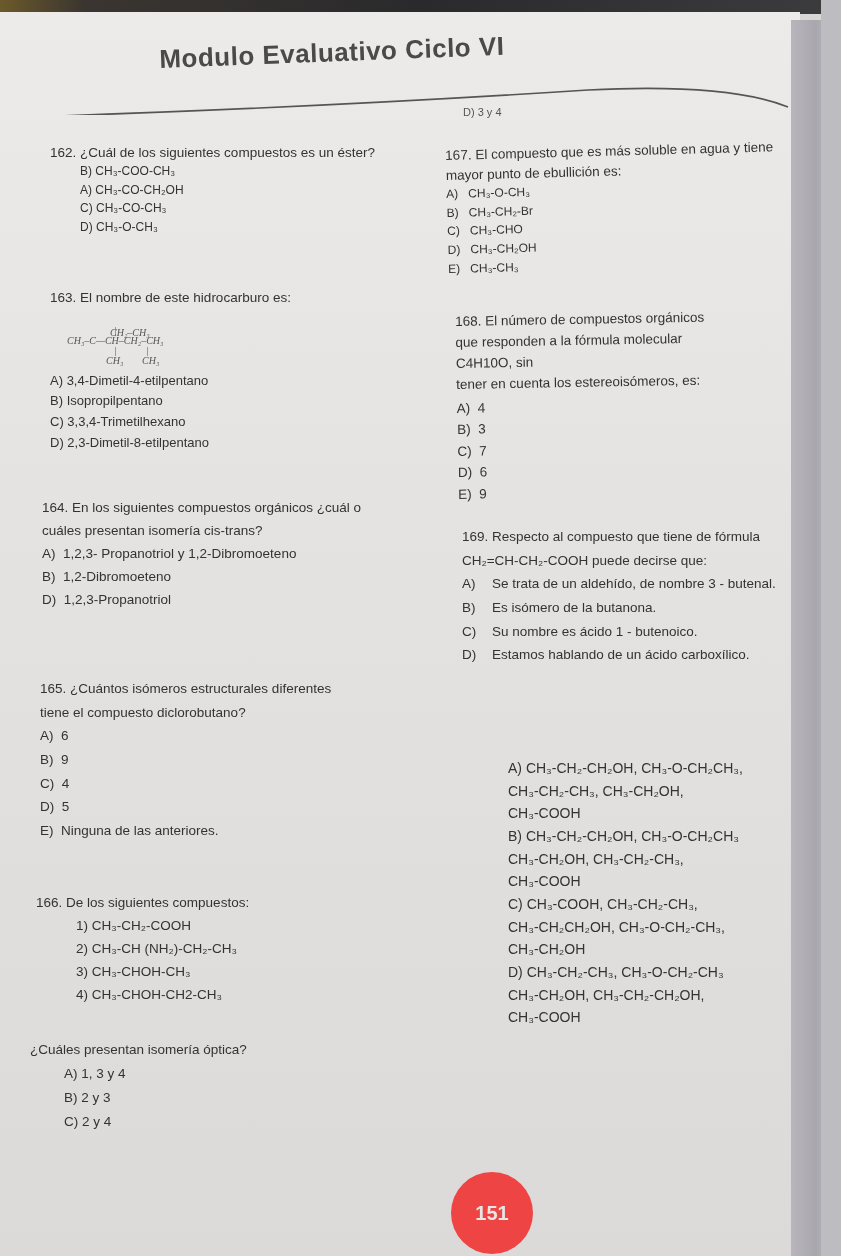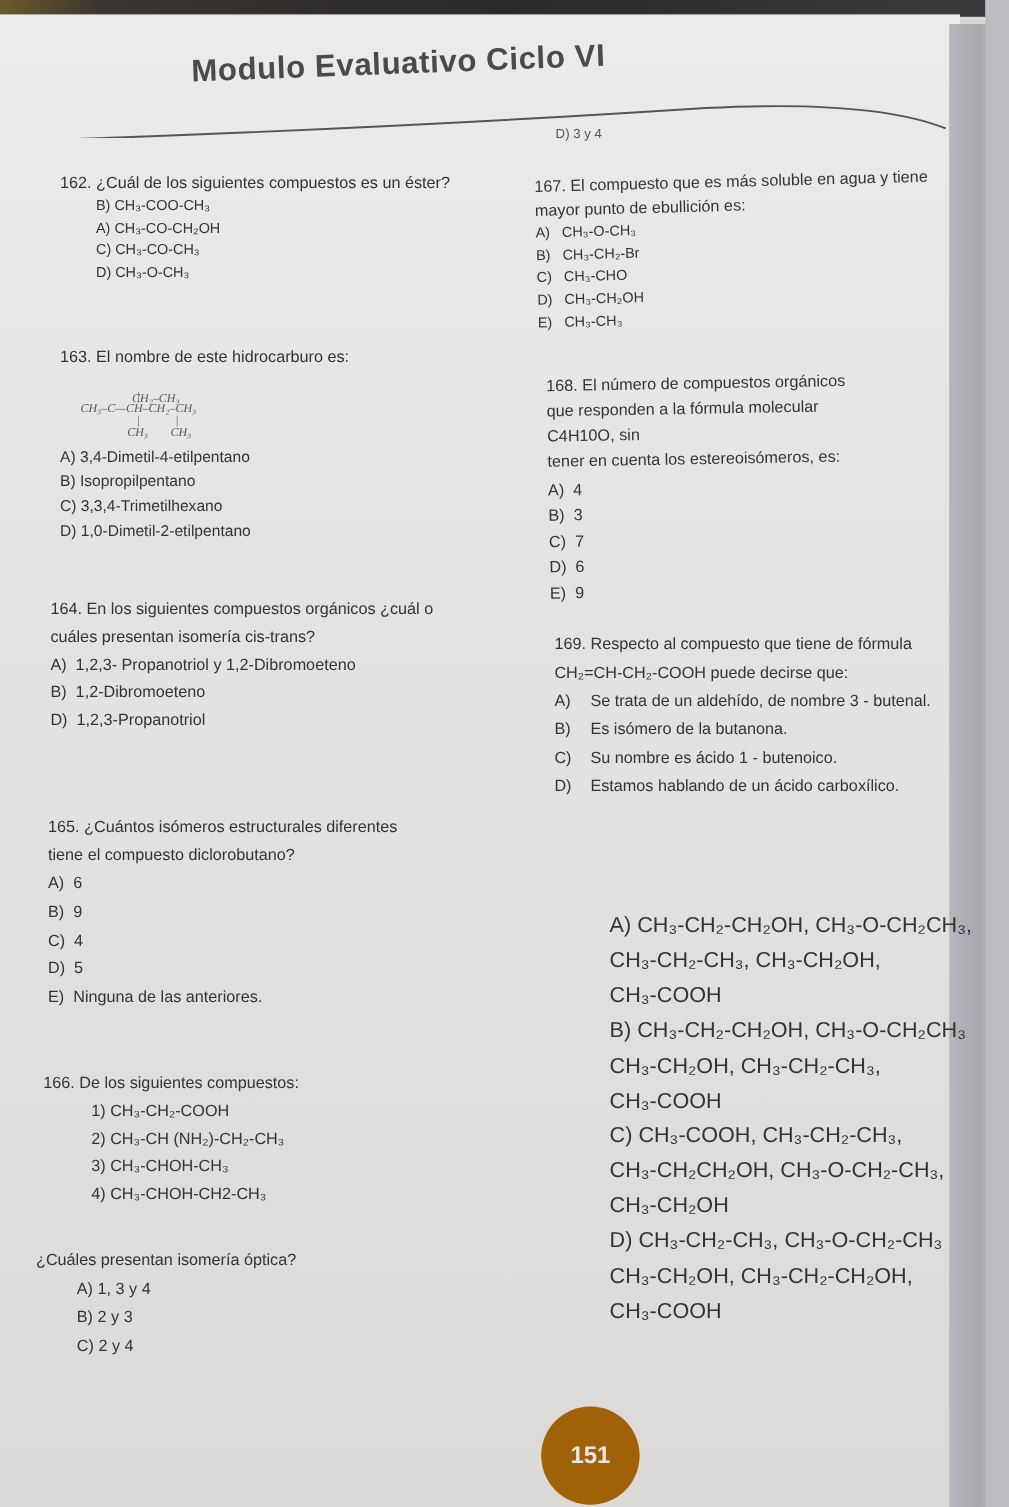--- a/index.html
+++ b/index.html
@@ -39,21 +39,21 @@
   }
   .q { position: absolute; font-size: 13.5px; line-height: 1.6; color: #333; }
   .q p { margin: 0; }
   .struct {
     font-family: "Liberation Serif", "DejaVu Serif", serif; font-style: italic;
     font-size: 10px; color: #555; position: relative; height: 62px; width: 230px;
   }
   .struct span { position: absolute; white-space: nowrap; }
   .pagenum {
     position: absolute; left: 451px; top: 1172px; width: 82px; height: 82px;
-    border-radius: 50%; background: #a16207; color: #e6e6e6;
+    border-radius: 50%; background: #ef4444; color: #e6e6e6;
     display: flex; align-items: center; justify-content: center;
     font-size: 20px; font-weight: bold;
   }
 </style>
 </head>
 <body>
 
 <div class="top-dark"></div>
 <div class="paper"></div>
 <div class="fold"></div>
@@ -83,21 +83,21 @@
     <span style="left:17px; top:24px;">CH₃–C—CH–CH₂–CH₃</span>
     <span style="left:64px; top:34px;">|</span>
     <span style="left:96px; top:34px;">|</span>
     <span style="left:56px; top:44px;">CH₃</span>
     <span style="left:92px; top:44px;">CH₃</span>
   </div>
   <div style="padding-left:0; font-size:13px; line-height:1.6; margin-top:0;">
     <div><span>A)</span> <span>3,4-Dimetil-4-etilpentano</span></div>
     <div><span>B)</span> <span>Isopropilpentano</span></div>
     <div><span>C)</span> <span>3,3,4-Trimetilhexano</span></div>
-    <div><span>D)</span> <span>1,0-Dimetil-2-etilpentano</span></div>
+    <div><span>D)</span> <span>2,3-Dimetil-8-etilpentano</span></div>
   </div>
 </div>
 
 <div class="q" style="left:42px; top:497px; width:340px; line-height:1.7;">
   <p><span>164.</span> <span>En los siguientes compuestos orgánicos ¿cuál o cuáles presentan isomería cis-trans?</span></p>
   <div><span>A)</span>&nbsp; <span>1,2,3- Propanotriol y 1,2-Dibromoeteno</span></div>
   <div><span>B)</span>&nbsp; <span>1,2-Dibromoeteno</span></div>
   <div><span>D)</span>&nbsp; <span>1,2,3-Propanotriol</span></div>
 </div>
 
@@ -165,21 +165,21 @@
       <span style="width:30px; flex:none;">C)</span>
       <span>Su nombre es ácido 1 - butenoico.</span>
     </div>
   <div style="display:flex;">
       <span style="width:30px; flex:none;">D)</span>
       <span>Estamos hablando de un ácido carboxílico.</span>
     </div>
 </div>
 
 <div class="q" style="left:468px; top:757px; width:372px; line-height:1.6;">
-  <div style="padding-left:40px; font-size:18px; line-height:1.62; white-space:nowrap;">
+  <div style="padding-left:40px; font-size:14px; line-height:1.62; white-space:nowrap;">
     <div>
       <div><span>A)</span> <span>CH₃-CH₂-CH₂OH, CH₃-O-CH₂CH₃,</span></div>
       <div>CH₃-CH₂-CH₃, CH₃-CH₂OH,</div>
       <div>CH₃-COOH</div>
     </div>
     <div>
       <div><span>B)</span> <span>CH₃-CH₂-CH₂OH, CH₃-O-CH₂CH₃</span></div>
       <div>CH₃-CH₂OH, CH₃-CH₂-CH₃,</div>
       <div>CH₃-COOH</div>
     </div>

